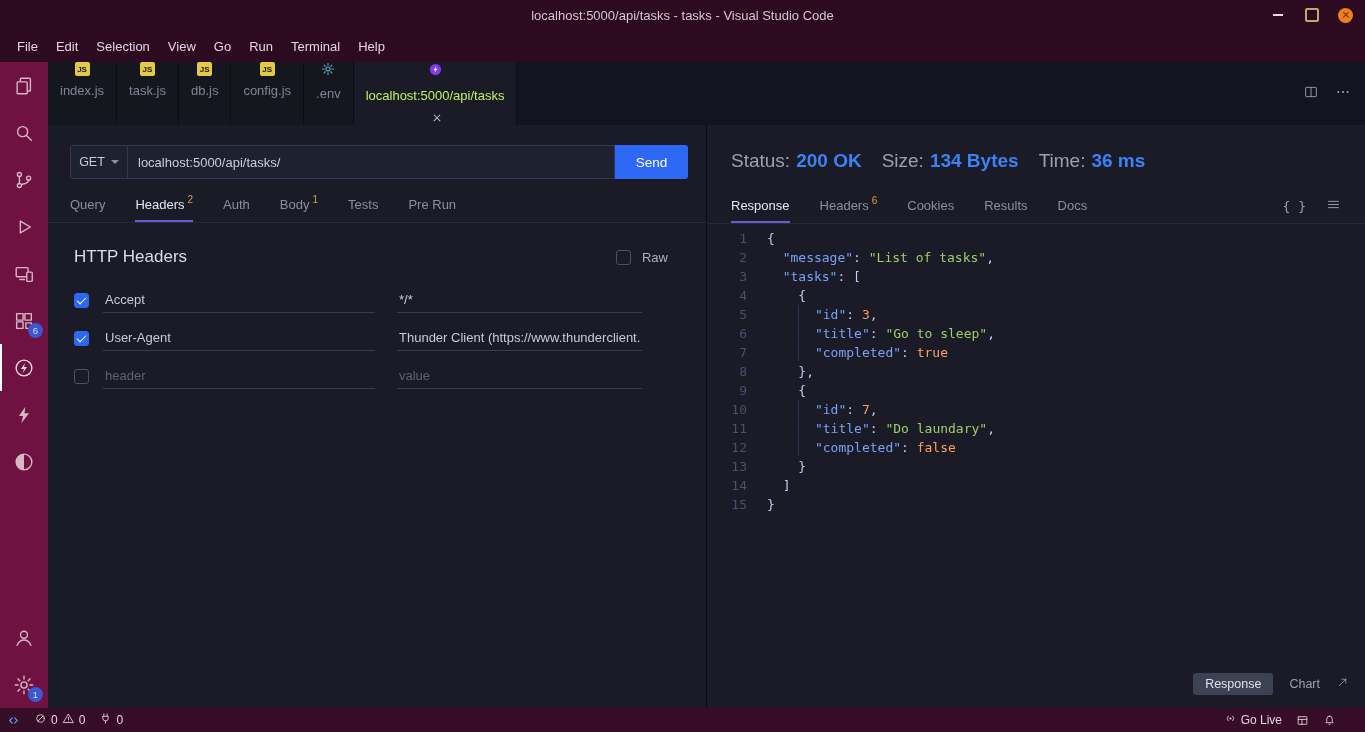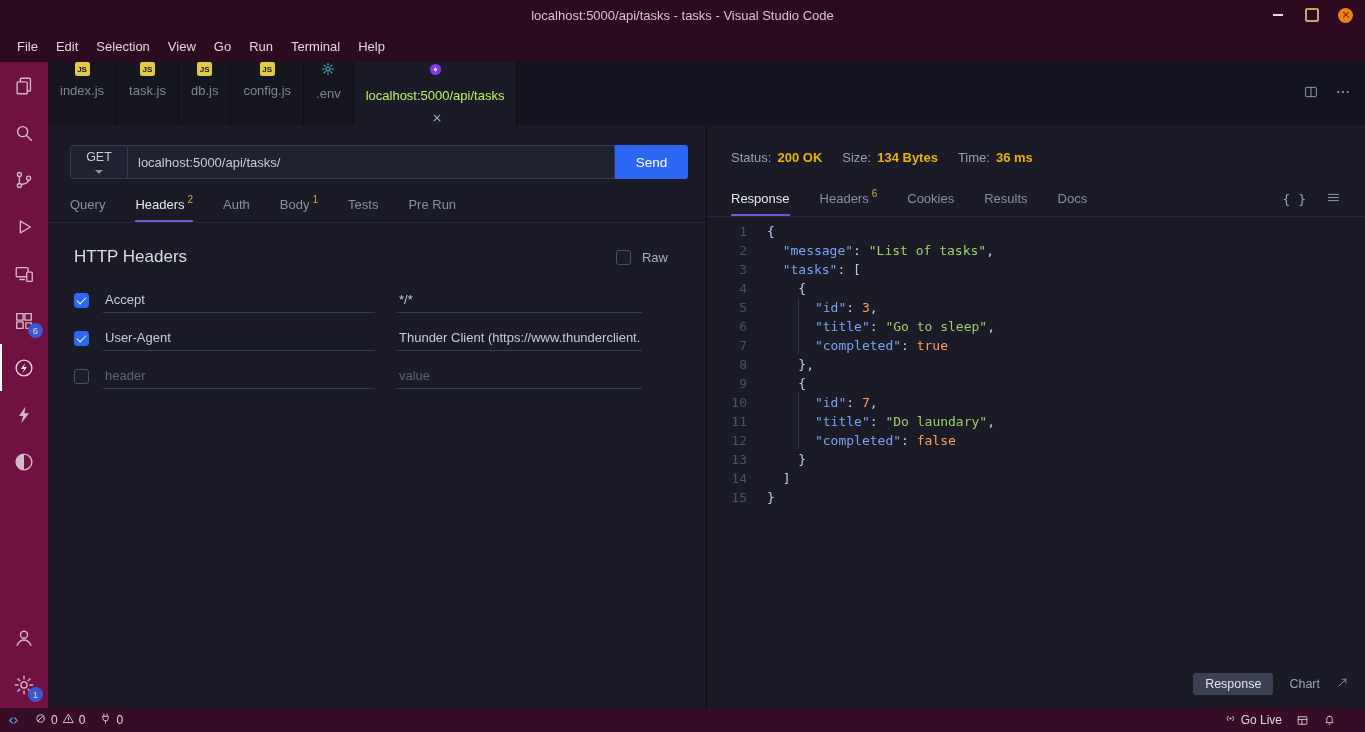--- a/index.html
+++ b/index.html
@@ -53,21 +53,21 @@
   .tab-actions svg { width:16px; height:16px; stroke:#9aa0b2; stroke-width:1.4; fill:none; }
   .tab-actions .dots circle { fill:#9aa0b2; stroke:none; }
 
   
   .panels { flex:1; display:flex; min-height:0; background:#1a1b26; }
   .request-panel { flex:0 0 659px; border-right:1px solid #0b0b12; display:flex; flex-direction:column; }
   .response-panel { flex:1; min-width:0; position:relative; display:flex; flex-direction:column; }
 
   
   .url-row { display:flex; margin:20px 18px 0 22px; height:34px; }
-  .method-select { width:58px; background:#1e2130; border:1px solid #343a54; border-radius:3px 0 0 3px; display:flex; align-items:center; justify-content:center; gap:6px; font-size:12.5px; color:#c8cdd8; cursor:pointer;flex-direction:column; }
+  .method-select { width:58px; background:#1e2130; border:1px solid #343a54; border-radius:3px 0 0 3px; display:flex; align-items:center; justify-content:center; gap:6px; font-size:12.5px; color:#c8cdd8; cursor:pointer; }
   .chev { width:0; height:0; border-left:4px solid transparent; border-right:4px solid transparent; border-top:4px solid #8a8fa3; }
   .url-input { flex:1; background:#1e2130; border:1px solid #343a54; border-left:none; color:#c8cdd8; font-size:13px; padding:0 10px; outline:none; font-family:"Liberation Sans",sans-serif; }
   .send-btn { width:73px; background:#2d68f5; border:none; border-radius:0 3px 3px 0; color:#ffffff; font-size:13.5px; cursor:pointer; font-family:"Liberation Sans",sans-serif; }
 
   
   .seg-tabs { display:flex; gap:30px; padding:0 22px; margin-top:10px; height:34px; align-items:stretch; border-bottom:1px solid #262a3a; }
   .seg-tab { display:flex; align-items:center; font-size:13px; color:#8a8fa0; cursor:pointer; border-bottom:2px solid transparent; }
   .seg-tab.active { color:#e4e7ef; border-bottom-color:#6c5bd2; }
   .seg-badge { font-size:10px; color:#d7a14a; margin-left:3px; position:relative; top:-5px; }
   .tab-tools { margin-left:auto; display:flex; align-items:center; gap:20px; }
@@ -84,24 +84,24 @@
   .cb.checked { background:#2d68f5; border-color:#2d68f5; }
   .cb.checked::after { content:""; position:absolute; left:4.2px; top:1.2px; width:4px; height:8px; border:solid #fff; border-width:0 1.6px 1.6px 0; transform:rotate(45deg); }
   .hrows { margin-top:14px; }
   .hrow { display:flex; align-items:center; height:38px; }
   .hfield { background:transparent; border:none; border-bottom:1px solid #373c52; color:#c6cbd8; font-size:13px; padding:5px 2px; outline:none; font-family:"Liberation Sans",sans-serif; }
   .hfield::placeholder { color:#5c6175; }
   .hf-name { width:272px; margin-left:14px; }
   .hf-value { flex:1; margin-left:22px; margin-right:38px; }
 
   
-  .status-row { margin:25px 24px 0; font-size:13px; display:flex; gap:20px; }
+  .status-row { margin:25px 24px 0; font-size:19px; display:flex; gap:20px; }
   .st-group { display:flex; gap:6px; }
   .st-label { color:#9ba1b2; }
-  .st-value { color:#eab308; font-weight:bold; }
+  .st-value { color:#3b82f6; font-weight:bold; }
   .resp-tabs { padding:0 24px; margin-top:18px; }
 
   .code-area { margin-top:5px; padding-left:14px; font-family:"DejaVu Sans Mono",monospace; font-size:13px; line-height:19px; flex:1; overflow:hidden; }
   .code-line { display:flex; }
   .ln { flex:0 0 26px; width:26px; text-align:right; color:#495070; margin-right:20px; user-select:none; }
   .code-text { white-space:pre; color:#c0caf5; }
   .tk-key  { color:#7aa2f7; }
   .tk-str  { color:#9ece6a; }
   .tk-num  { color:#ff9e64; }
   .tk-bool { color:#ff9e64; }

